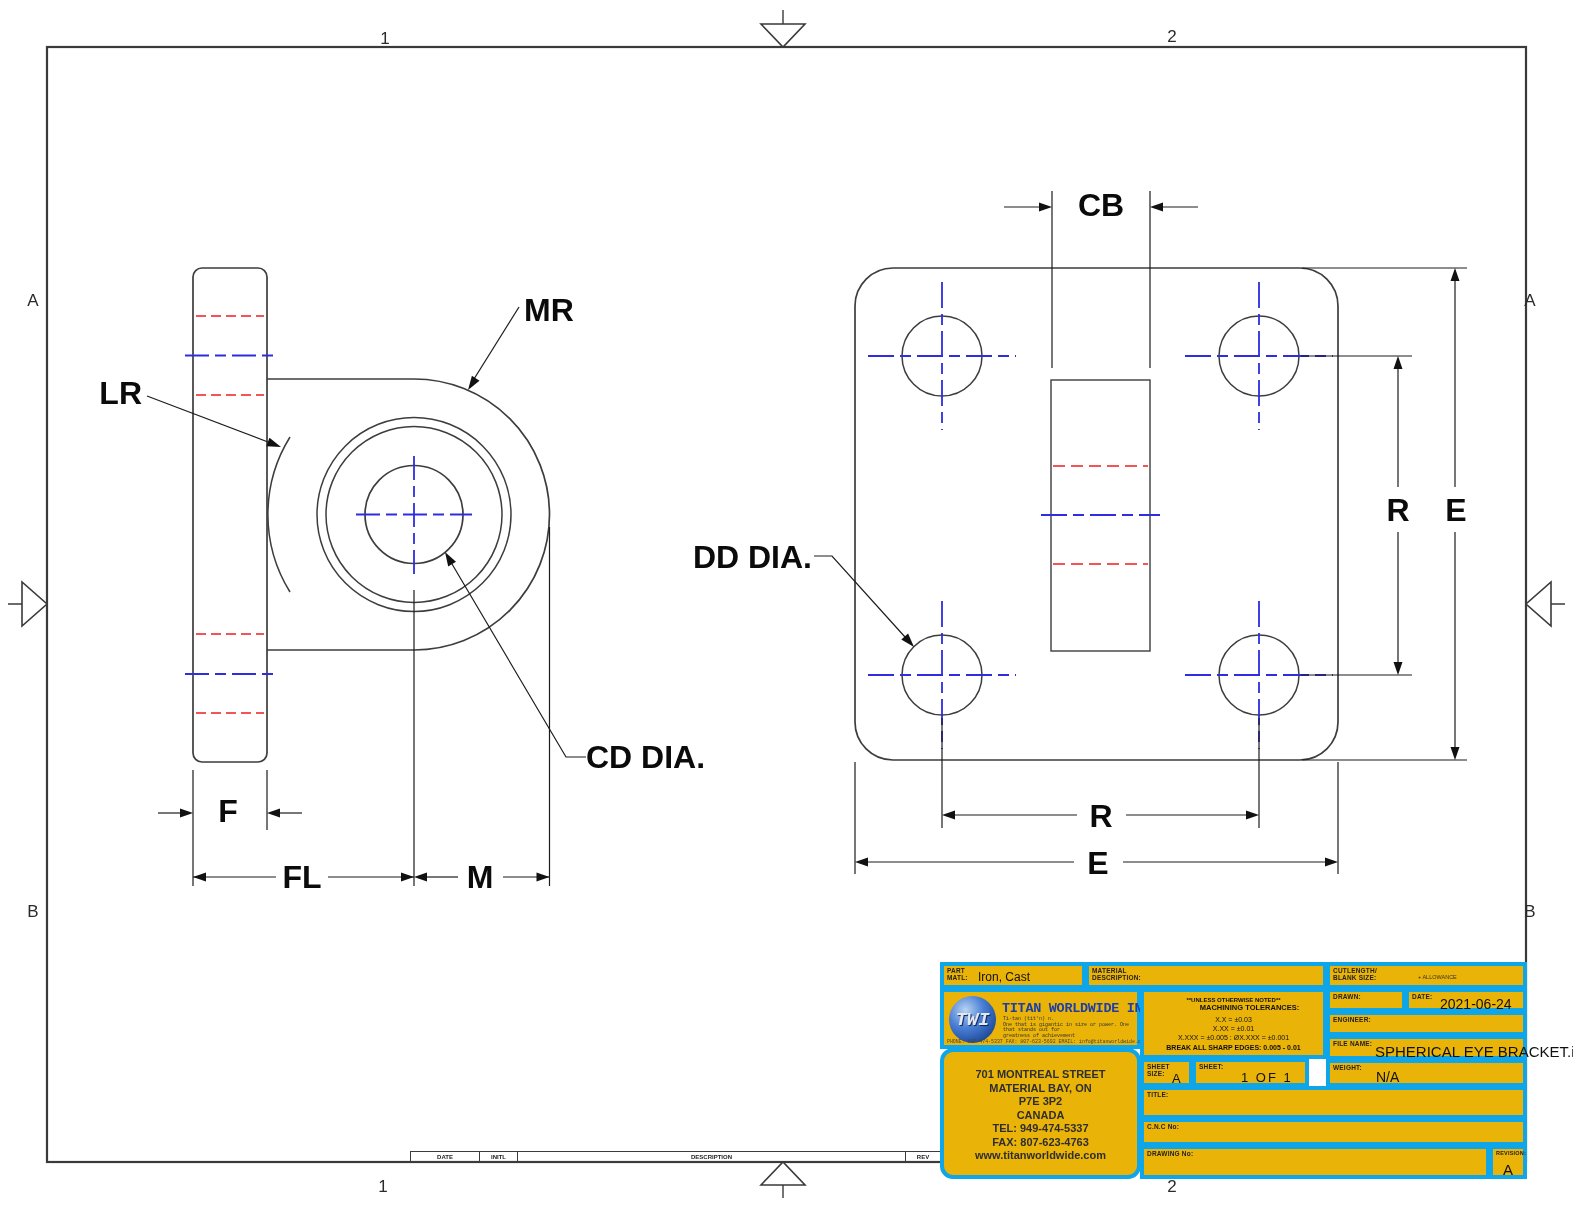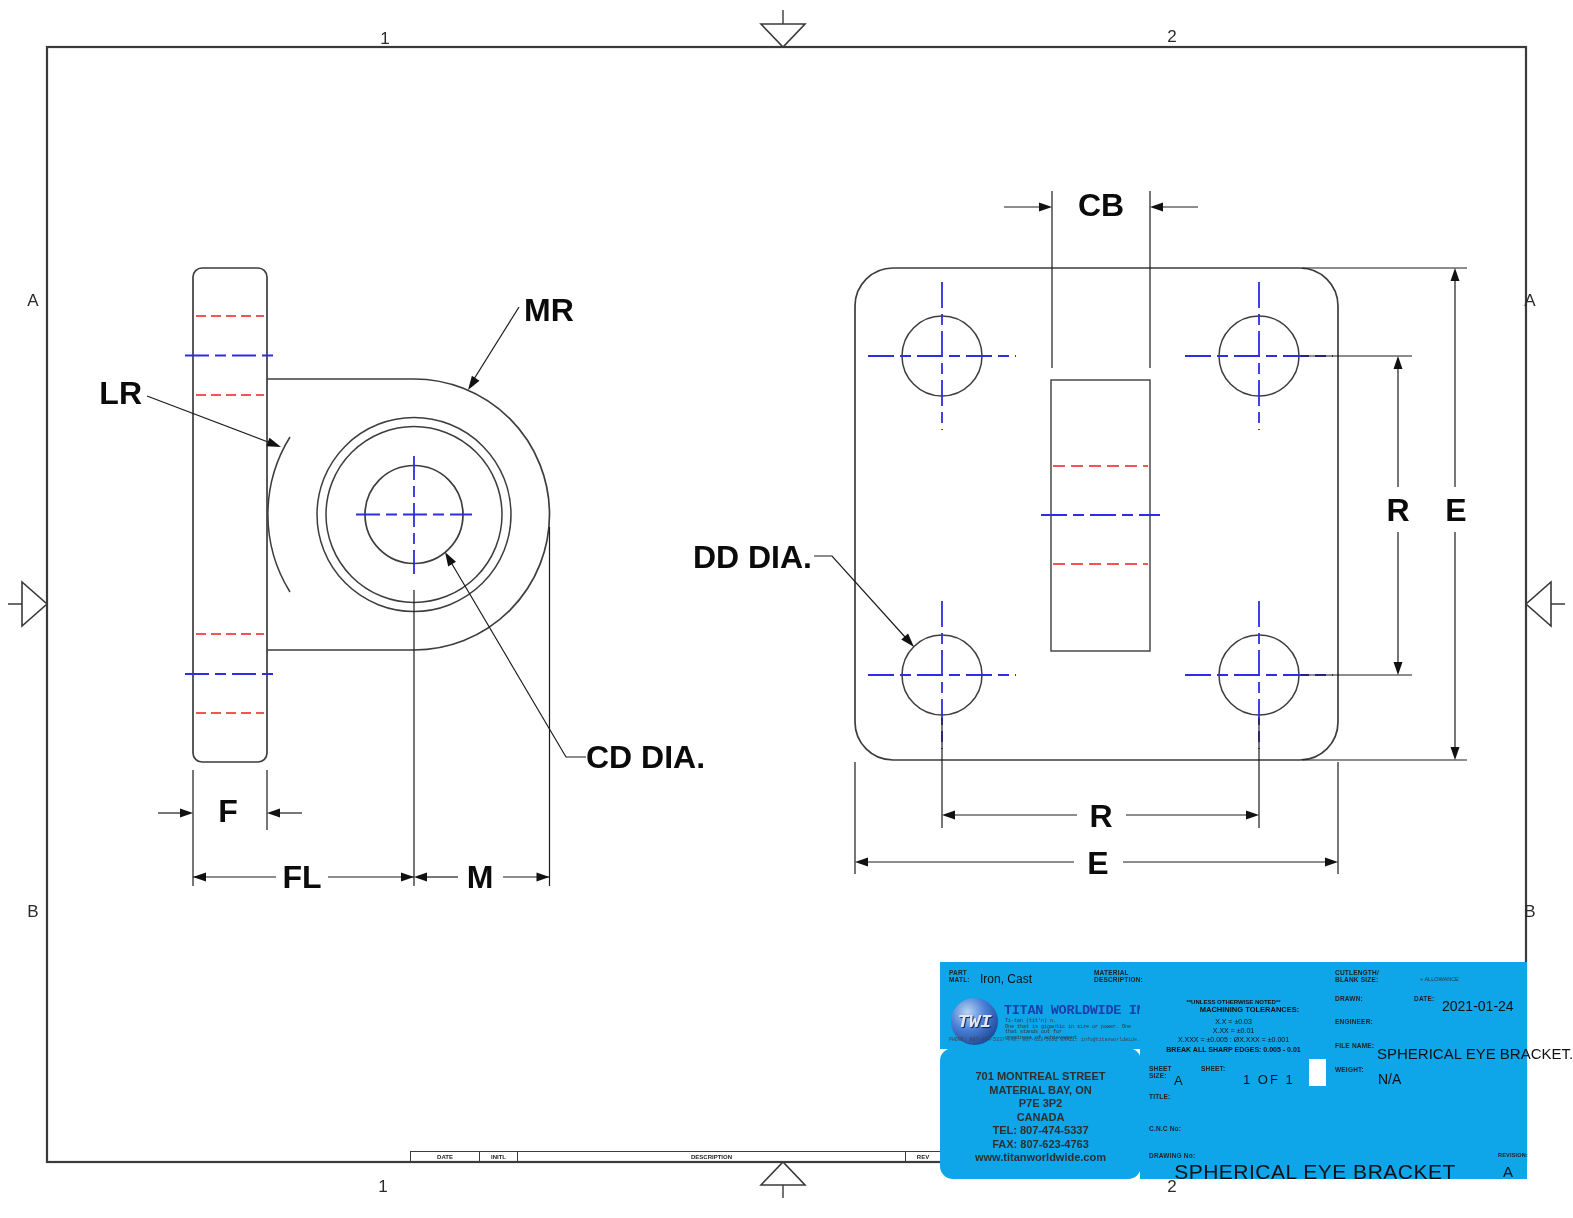--- a/index.html
+++ b/index.html
@@ -2,21 +2,21 @@
 <html><head>
 <meta charset="utf-8">
 <style>
   html,body{margin:0;padding:0;background:#ffffff;}
   #sheet{position:relative;width:1573px;height:1218px;background:#ffffff;overflow:hidden;
          font-family:"Liberation Sans",sans-serif;}
   svg{position:absolute;left:0;top:0;}
   .dim-label{font-family:"Liberation Sans",sans-serif;font-weight:bold;font-size:32px;fill:#0b0b0b;}
   .zone-label{font-family:"Liberation Sans",sans-serif;font-size:17px;fill:#2b2b2b;}
   
-  .tb{position:absolute;box-sizing:border-box;border:6px solid #0ea5e9;background:#0ea5e9;}
+  .tb{position:absolute;box-sizing:border-box;border:4px solid #0ea5e9;background:#eab308;}
   .tb-label{position:absolute;top:1px;left:3px;font-size:6.5px;line-height:7px;color:#222;
             font-weight:700;letter-spacing:.2px;white-space:pre-line;}
   .pre{white-space:pre-line;}
   .val{color:#111;}
   .addr{font-size:11px;font-weight:700;color:#2e2e2e;line-height:13.5px;text-align:center;padding-top:16px;}
   .tol{text-align:center;color:#111;padding-top:5px;}
   .tol .t1{font-size:6px;font-weight:700;}
   .tol .t2{font-size:7.5px;font-weight:700;margin-bottom:3px;padding-left:32px;}
   .tol .t3{font-size:7px;line-height:9px;}
   .tol .t6{font-size:7px;font-weight:700;margin-top:2px;}
@@ -238,21 +238,21 @@
 One that is gigantic in size or power.  One that stands out for
 greatness of achievement</div>
     <div class="contact">PHONE: 807-474-5337     FAX: 807-623-5692     EMAIL: info@titanworldwide.com     WEB: www.titanworldwide.com</div>
   </div>
 
   <div class="tb addr" style="left:940px;top:1048px;width:201px;height:131px;border-radius:13px;">
     <div>701 MONTREAL STREET</div>
     <div>MATERIAL BAY, ON</div>
     <div>P7E 3P2</div>
     <div>CANADA</div>
-    <div>TEL: 807-474-5337</div>
+    <div>TEL: 949-474-5337</div>
     <div>FAX: 807-623-4763</div>
     <div>www.titanworldwide.com</div>
   </div>
 
   <div class="tb tol" style="left:1140px;top:988px;width:187px;height:71px;">
     <div class="t1">**UNLESS OTHERWISE NOTED**</div>
     <div class="t2">MACHINING TOLERANCES:</div>
     <div class="t3">X.X = ±0.03</div>
     <div class="t3">X.XX = ±0.01</div>
     <div class="t3">X.XXX = ±0.005 : ØX.XXX = ±0.001</div>
@@ -267,21 +267,21 @@
   <div class="tb" style="left:1192px;top:1058px;width:117px;height:29px;">
     <span class="tb-label">SHEET:</span>
     <span class="val" style="position:absolute;left:45px;top:8px;font-size:13px;letter-spacing:2px;">1  OF  1</span>
   </div>
 
   <div class="tb" style="left:1326px;top:988px;width:80px;height:24px;">
     <span class="tb-label">DRAWN:</span>
   </div>
   <div class="tb" style="left:1405px;top:988px;width:122px;height:24px;">
     <span class="tb-label">DATE:</span>
-    <span class="val" style="position:absolute;left:31px;top:4px;font-size:14px;">2021-01-24</span>
+    <span class="val" style="position:absolute;left:31px;top:4px;font-size:14px;">2021-06-24</span>
   </div>
   <div class="tb" style="left:1326px;top:1011px;width:201px;height:25px;">
     <span class="tb-label">ENGINEER:</span>
   </div>
   <div class="tb" style="left:1326px;top:1035px;width:201px;height:25px;overflow:visible;">
     <span class="tb-label">FILE NAME:</span>
     <span class="val" style="position:absolute;left:45px;top:4px;font-size:15px;white-space:nowrap;">SPHERICAL EYE BRACKET.idw</span>
   </div>
   <div class="tb" style="left:1326px;top:1059px;width:201px;height:28px;">
     <span class="tb-label">WEIGHT:</span>
@@ -289,21 +289,20 @@
   </div>
 
   <div class="tb" style="left:1140px;top:1086px;width:387px;height:33px;">
     <span class="tb-label">TITLE:</span>
   </div>
   <div class="tb" style="left:1140px;top:1118px;width:387px;height:28px;">
     <span class="tb-label">C.N.C No:</span>
   </div>
   <div class="tb" style="left:1140px;top:1145px;width:350px;height:34px;">
     <span class="tb-label">DRAWING No:</span>
-    <span class="val" style="position:absolute;left:0;right:0;top:9px;text-align:center;font-size:21px;letter-spacing:.5px;">SPHERICAL EYE BRACKET</span>
   </div>
   <div class="tb" style="left:1489px;top:1145px;width:38px;height:34px;">
     <span class="tb-label" style="font-size:5.5px;">REVISION:</span>
     <span class="val" style="position:absolute;left:0;right:0;top:12px;text-align:center;font-size:15px;">A</span>
   </div>
 
 </div>
 </div>
 
 </body></html>

